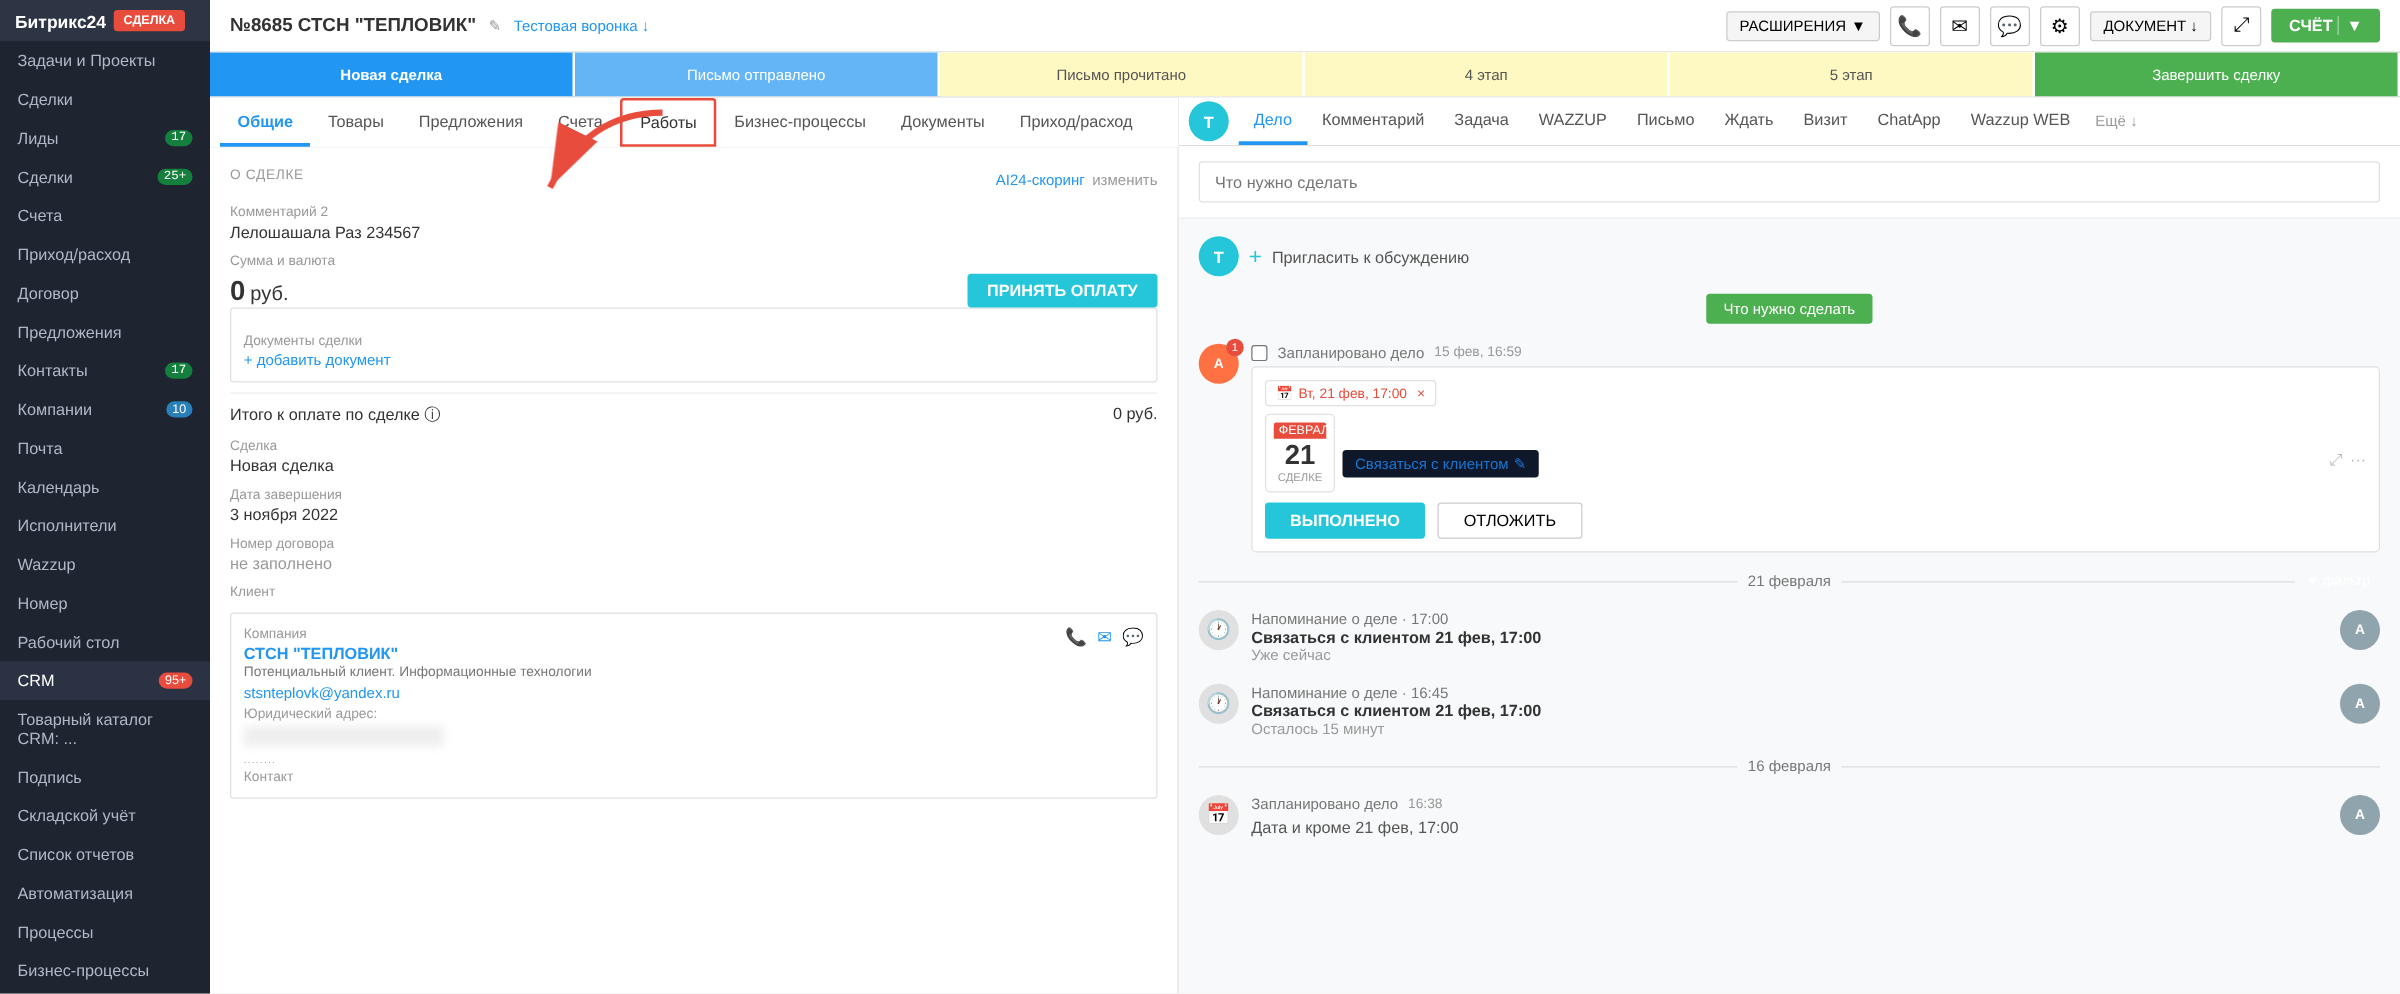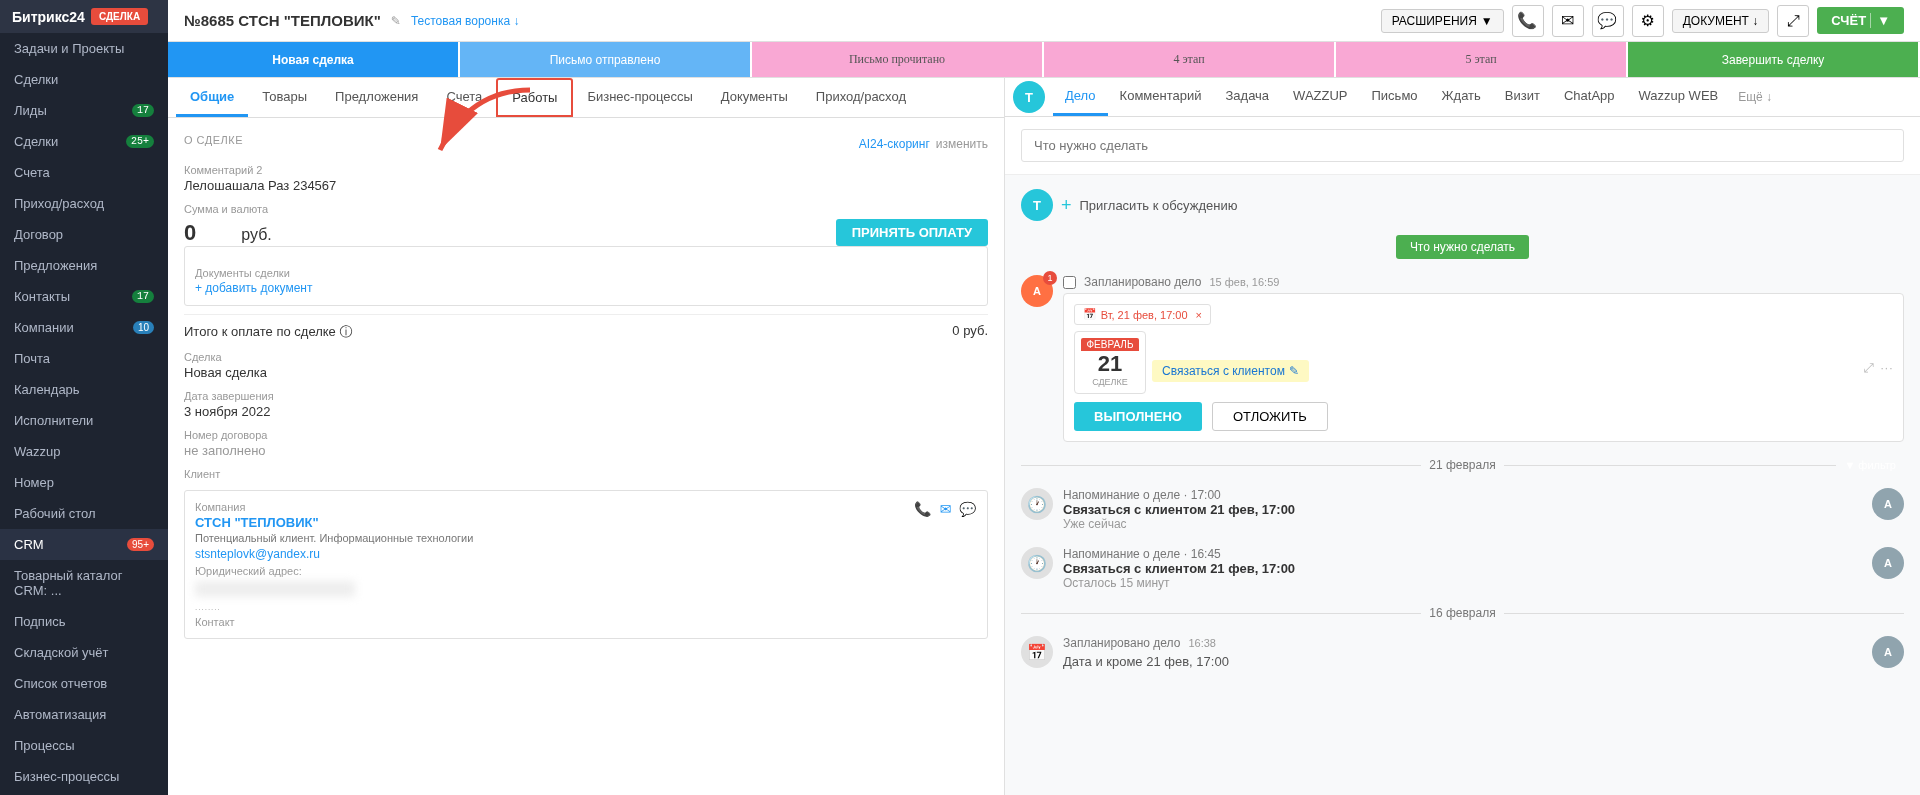--- a/index.html
+++ b/index.html
@@ -32,27 +32,27 @@
     .topbar-btn { border: 1px solid #ccc; background: #f5f5f5; padding: 4px 10px; border-radius: 3px; cursor: pointer; font-size: 12px; display: flex; align-items: center; gap: 4px; }
     .topbar-btn-green { background: #4caf50; color: #fff; border: none; padding: 6px 14px; border-radius: 3px; cursor: pointer; font-size: 13px; font-weight: bold; }
     .topbar-icon-btn { background: none; border: 1px solid #ccc; border-radius: 3px; width: 32px; height: 32px; cursor: pointer; display: flex; align-items: center; justify-content: center; font-size: 16px; }
 
     
     .stagebar { display: flex; height: 36px; background: #fff; border-bottom: 1px solid #e0e0e0; }
     .stage-item { flex: 1; display: flex; align-items: center; justify-content: center; font-size: 12px; cursor: pointer; border-right: 2px solid #fff; position: relative; }
     .stage-item.active { background: #2196f3; color: #fff; font-weight: bold; }
     .stage-item.done { background: #64b5f6; color: #fff; }
     .stage-item.green { background: #4caf50; color: #fff; }
-    .stage-item.gray { background: #f9a8d4; color: #555; font-family: Liberation Serif, serif; }
+    .stage-item.gray { background: #fef9c3; color: #555; }
 
     
     .content-area { display: flex; flex: 1; overflow: hidden; }
 
     
-    .left-panel { width: 837px; display: flex; flex-direction: column; overflow: hidden; border-right: 1px solid #e0e0e0; }
+    .left-panel { width: 775px; display: flex; flex-direction: column; overflow: hidden; border-right: 1px solid #e0e0e0; }
 
     
     .tabs { background: #fff; border-bottom: 1px solid #ddd; display: flex; align-items: center; padding: 0 8px; overflow-x: auto; white-space: nowrap; }
     .tab { padding: 10px 14px; cursor: pointer; font-size: 13px; color: #555; border-bottom: 3px solid transparent; }
     .tab.active { color: #2196f3; border-bottom: 3px solid #2196f3; font-weight: bold; }
     .tab.highlighted { border: 2px solid #e74c3c; color: #333; border-radius: 3px 3px 0 0; }
 
     
     .left-content { padding: 16px; overflow-y: auto; flex: 1; background: #fff; }
     .section-title { font-size: 11px; color: #999; text-transform: uppercase; margin-bottom: 8px; letter-spacing: 0.5px; }
@@ -90,39 +90,39 @@
 
     .what-todo-btn { background: #4caf50; color: #fff; border: none; padding: 5px 14px; border-radius: 3px; cursor: pointer; font-size: 12px; display: block; margin: 0 auto; }
 
     .activity-item { display: flex; padding: 8px 16px; gap: 10px; }
     .activity-content { flex: 1; }
     .activity-header { display: flex; align-items: center; gap: 8px; margin-bottom: 4px; }
     .activity-type { font-size: 12px; color: #777; }
     .activity-time { font-size: 11px; color: #999; }
     .activity-card { border: 1px solid #e0e0e0; border-radius: 4px; padding: 10px; background: #fff; margin-top: 4px; }
     .activity-date-badge { background: #fff; border: 1px solid #e0e0e0; border-radius: 3px; padding: 3px 8px; font-size: 11px; display: inline-flex; align-items: center; gap: 4px; color: #e74c3c; }
-    .activity-action { background: #fef9c3; color: #1976d2; border: none; padding: 4px 10px; border-radius: 3px; cursor: pointer; font-size: 12px; display: inline-flex; align-items: center; gap: 4px; margin-top: 16px; }
+    .activity-action { background: #0f172a; color: #1976d2; border: none; padding: 4px 10px; border-radius: 3px; cursor: pointer; font-size: 12px; display: inline-flex; align-items: center; gap: 4px; margin-top: 16px; }
     .done-btn { background: #26c6da; color: #fff; border: none; padding: 6px 20px; border-radius: 3px; cursor: pointer; font-size: 13px; font-weight: bold; }
     .postpone-btn { background: #fff; border: 1px solid #ccc; padding: 6px 20px; border-radius: 3px; cursor: pointer; font-size: 13px; }
     .activity-actions-row { display: flex; gap: 10px; margin-top: 8px; }
     .activity-card-icons { display: flex; gap: 6px; margin-left: auto; color: #bbb; }
 
     .date-divider { text-align: center; color: #777; font-size: 12px; padding: 8px 0; position: relative; }
     .date-divider::before { content: ''; position: absolute; top: 50%; left: 16px; right: 16px; border-top: 1px solid #ddd; }
     .date-divider span { background: #f8f9fa; padding: 0 8px; position: relative; z-index: 1; }
 
     .filter-badge { background: #ff9800; color: #fff; border-radius: 3px; padding: 2px 8px; font-size: 11px; cursor: pointer; margin-left: auto; }
 
     .reminder-item { display: flex; padding: 8px 16px; gap: 10px; align-items: flex-start; }
     .reminder-content { flex: 1; }
     .reminder-title { font-size: 12px; color: #777; }
     .reminder-text { font-size: 13px; color: #333; font-weight: bold; }
     .reminder-subtext { font-size: 12px; color: #999; }
 
-    .cal-mini { background: #fff; border: 1px solid #e0e0e0; border-radius: 4px; padding: 6px; width: 72px; text-align: center; flex-shrink: 0; }
+    .cal-mini { background: #fff; border: 1px solid #e0e0e0; border-radius: 4px; padding: 6px; width: 56px; text-align: center; flex-shrink: 0; }
     .cal-mini-month { background: #e74c3c; color: #fff; font-size: 10px; border-radius: 2px 2px 0 0; padding: 1px 4px; }
     .cal-mini-day { font-size: 22px; font-weight: bold; color: #333; }
     .cal-mini-label { font-size: 9px; color: #999; }
 
     
     ::-webkit-scrollbar { width: 6px; height: 6px; }
     ::-webkit-scrollbar-track { background: #f1f1f1; }
     ::-webkit-scrollbar-thumb { background: #ccc; border-radius: 3px; }
   </style>
 </head>
@@ -291,21 +291,21 @@
             </div>
           </div>
 
           <div class="field-label">Комментарий 2</div>
           <div class="field-value">Лелошашала Раз 234567</div>
 
           <div class="field-label">Сумма и валюта</div>
           <div style="display:flex;align-items:center;justify-content:space-between;margin-top:4px;">
             <div style="display:flex;align-items:baseline;gap:4px;">
               <span class="amount-large">0</span>
-              <span style="font-size:16px;color:#333;margin-left:41px;">руб.</span>
+              <span style="font-size:16px;color:#333;">руб.</span>
             </div>
             <button class="accept-btn">ПРИНЯТЬ ОПЛАТУ</button>
           </div>
 
           <div class="docs-section">
             <div class="field-label">Документы сделки</div>
             <div class="add-doc">+ добавить документ</div>
           </div>
 
           <div class="total-row">

